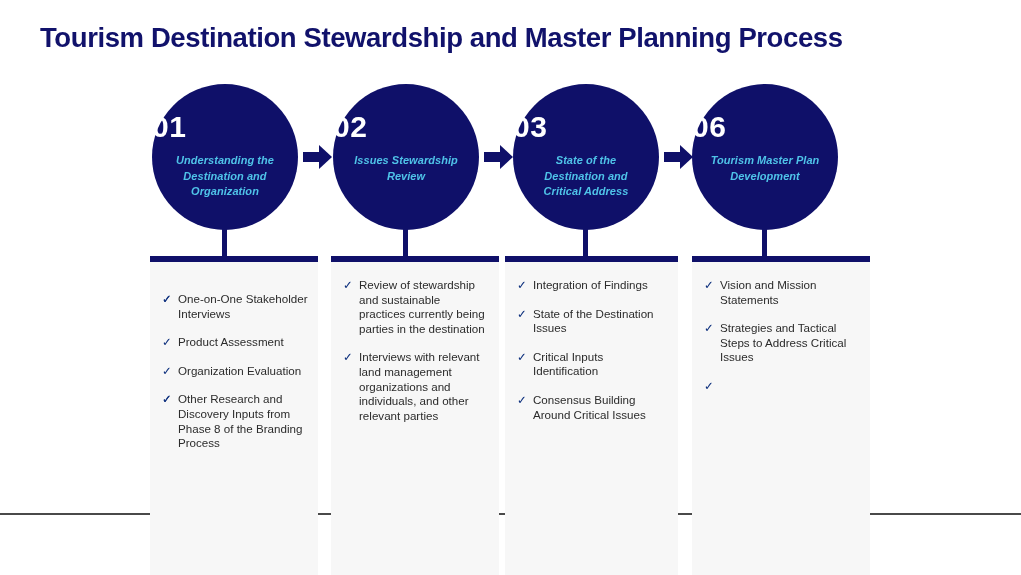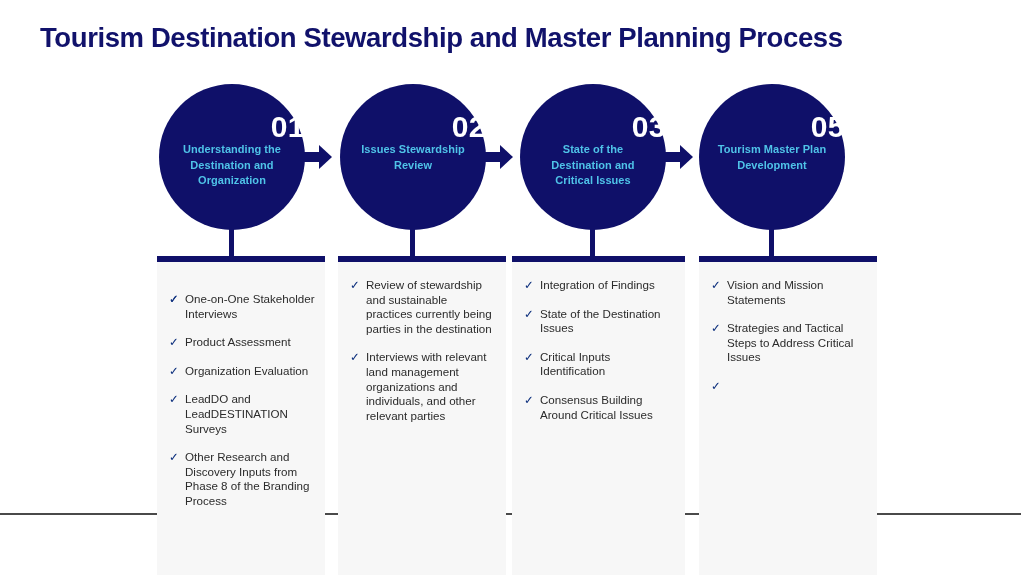--- a/index.html
+++ b/index.html
@@ -11,21 +11,20 @@
     font-family: "Liberation Sans", sans-serif;
     overflow: hidden;
   }
 
   #slide {
     position: relative;
     width: 1021px;
     height: 515px;
     background: #ffffff;
     border-bottom: 2px solid #4a4a4a;
-    padding-left: 7px;
   }
 
   
   #page-title {
     position: absolute;
     left: 40px;
     top: 22px;
     font-size: 27.5px;
     font-weight: bold;
     color: #11126b;
@@ -40,38 +39,40 @@
     top: 80px;
   }
 
   
   .circle {
     position: absolute;
     border-radius: 50%;
     background: #0f1069;
     display: flex;
     flex-direction: column;
-    align-items: flex-end;
+    align-items: flex-start;
     justify-content: flex-start;
     text-align: center;
   }
   .circle-num {
     color: #ffffff;
     font-weight: bold;
     font-size: 30px;
     line-height: 1;
     letter-spacing: 0.5px;
   }
   .circle-label {
     color: #4fc3e8;
     font-weight: bold;
     font-size: 11px;
     line-height: 15.5px;
     padding: 0 14px;
+    margin-top: 11px;
     letter-spacing: 0.05px;
+    font-style: italic;
   }
 
   
   .stem {
     position: absolute;
     width: 5px;
     background: #0f1069;
   }
 
   
@@ -147,21 +148,21 @@
       <div class="circle-label">Understanding the Destination and Organization</div>
     </div>
     <div class="stem" style="left:222px; top:145px; height:33px;"></div>
     <div class="hbar" style="left:150px; top:176px; width:168px;"></div>
     <div class="panel" style="left:150px; top:182px; width:168px; height:379px;">
       <ul class="check-list">
         <li class="check-item"><span class="tick">✓</span></li>
         <li class="check-item"><span class="tick">✓</span><span>One-on-One Stakeholder Interviews</span></li>
         <li class="check-item"><span class="tick">✓</span><span>Product Assessment</span></li>
         <li class="check-item"><span class="tick">✓</span><span>Organization Evaluation</span></li>
-        <li class="check-item"><span class="tick">✓</span><span>LeadDO and LeadDESTINATION Surveys</span></li>
+        <li class="check-item"><span class="tick">✓</span></li>
         <li class="check-item"><span class="tick">✓</span><span>Other Research and  Discovery Inputs from Phase 8 of the Branding Process</span></li>
       </ul>
     </div>
   </div>
 
   <div class="arrow" style="left:303px; top:145px;">
     <div class="shaft"></div>
       <div class="head"></div>
   </div>
 
@@ -181,42 +182,42 @@
   </div>
 
   <div class="arrow" style="left:484px; top:145px;">
     <div class="shaft"></div>
       <div class="head"></div>
   </div>
 
   <div class="step-col">
     <div class="circle" style="left:513px; top:4px; width:146px; height:146px; padding-top:28px;">
       <div class="circle-num">03</div>
-      <div class="circle-label">State of the Destination and Critical Issues</div>
+      <div class="circle-label">State of the Destination and Critical Address</div>
     </div>
     <div class="stem" style="left:583px; top:145px; height:33px;"></div>
     <div class="hbar" style="left:505px; top:176px; width:173px;"></div>
     <div class="panel" style="left:505px; top:182px; width:173px; height:352px;">
       <ul class="check-list">
         <li class="check-item"><span class="tick">✓</span><span>Integration of Findings</span></li>
         <li class="check-item"><span class="tick">✓</span><span>State of the Destination Issues</span></li>
         <li class="check-item"><span class="tick">✓</span><span>Critical Inputs Identification</span></li>
         <li class="check-item"><span class="tick">✓</span><span>Consensus Building Around Critical Issues</span></li>
       </ul>
     </div>
   </div>
 
   <div class="arrow" style="left:664px; top:145px;">
     <div class="shaft"></div>
       <div class="head"></div>
   </div>
 
   <div class="step-col">
     <div class="circle" style="left:692px; top:4px; width:146px; height:146px; padding-top:28px;">
-      <div class="circle-num">05</div>
+      <div class="circle-num">06</div>
       <div class="circle-label">Tourism Master Plan Development</div>
     </div>
     <div class="stem" style="left:762px; top:145px; height:33px;"></div>
     <div class="hbar" style="left:692px; top:176px; width:178px;"></div>
     <div class="panel" style="left:692px; top:182px; width:178px; height:352px;">
       <ul class="check-list">
         <li class="check-item"><span class="tick">✓</span><span>Vision and Mission Statements</span></li>
         <li class="check-item"><span class="tick">✓</span><span>Strategies and Tactical Steps to Address Critical Issues</span></li>
         <li class="check-item"><span class="tick">✓</span></li>
       </ul>

